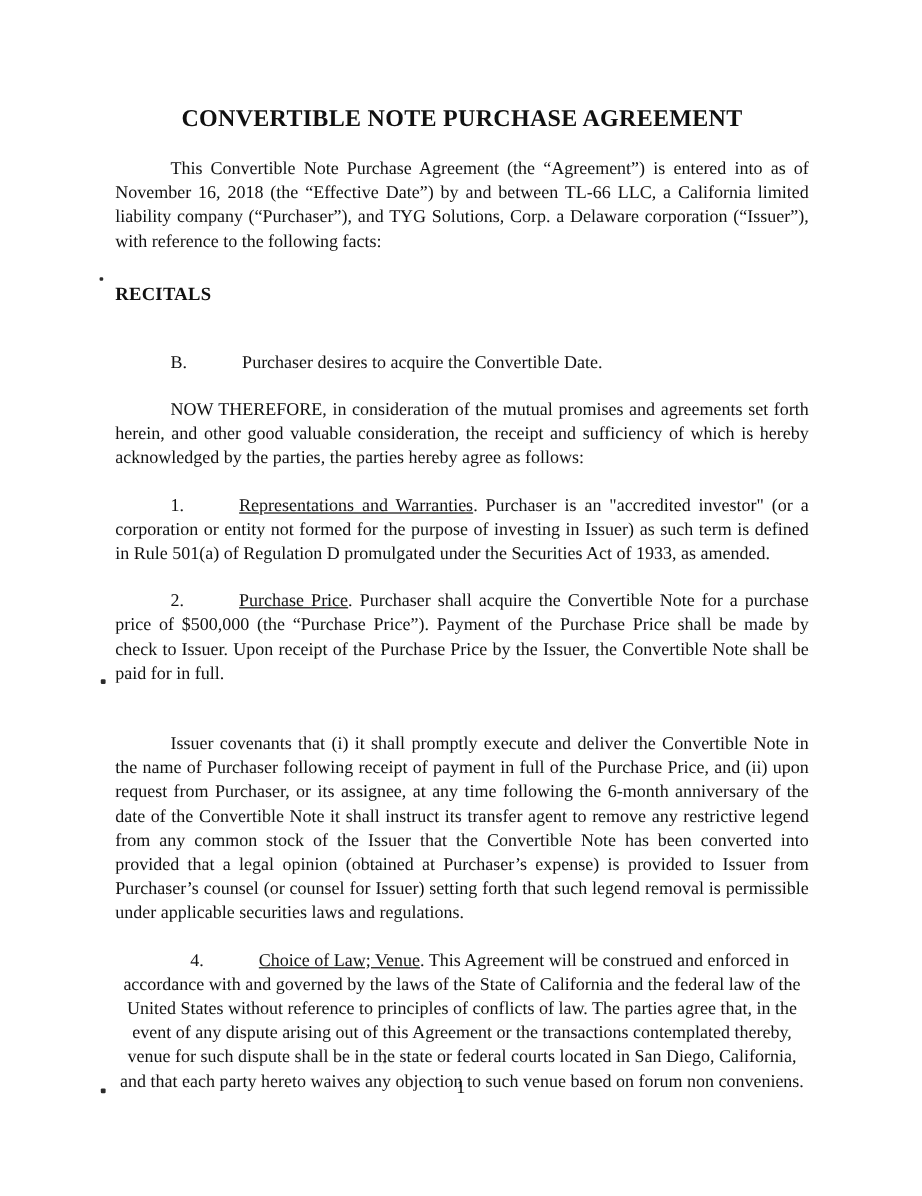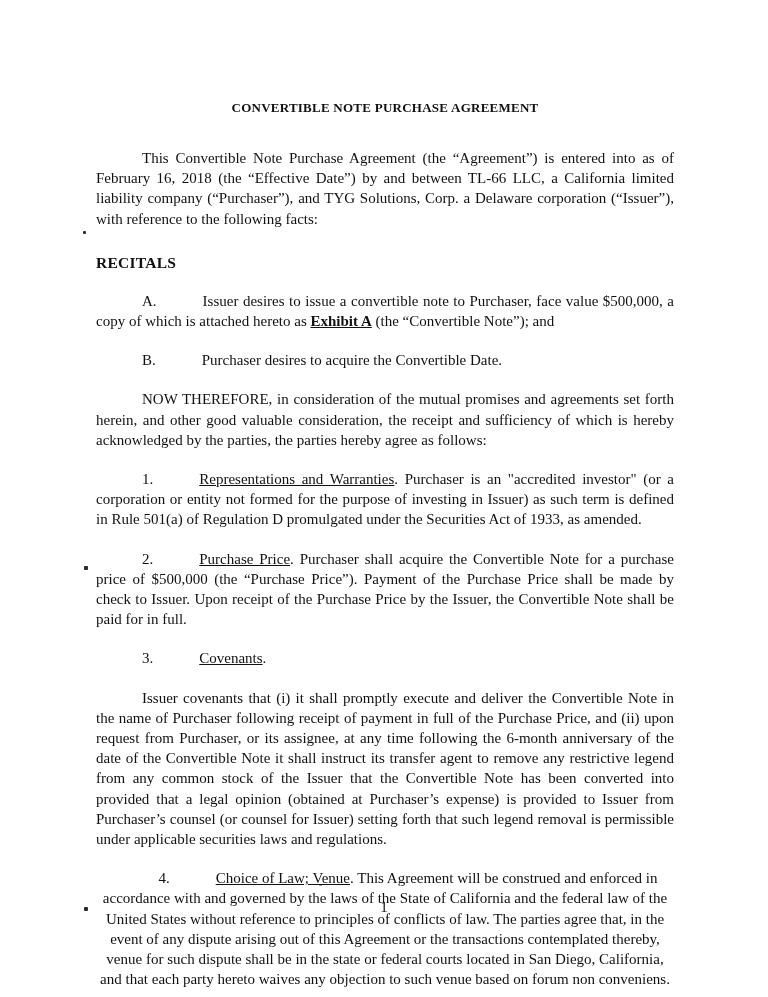--- a/index.html
+++ b/index.html
@@ -21,23 +21,23 @@
   }
   .content {
     position: absolute;
     left: 96px;
     top: 0;
     width: 578px;
   }
   .doc-title {
     text-align: center;
     font-weight: bold;
-    font-size: 13px;
+    font-size: 20px;
     letter-spacing: 0.25px;
-    margin: 12px;
+    margin: 0;
     padding-top: 88px;
   }
   .section-head {
     font-weight: bold;
     font-size: 15.5px;
     letter-spacing: 0.25px;
     margin: 0;
     padding-top: 25px;
   }
   p.para {
@@ -95,47 +95,45 @@
   <div class="speck s2"></div>
   <div class="speck s3"></div>
   <div class="speck s4"></div>
 
   <div class="content">
 
     <h1 class="doc-title">CONVERTIBLE NOTE PURCHASE AGREEMENT</h1>
 
     <div class="gap-lg"></div>
 
-    <p class="para"><span class="lead"></span><span>This Convertible Note Purchase Agreement (the “Agreement”) is entered into as of February 16, 2018 (the “Effective Date”) by and between TL-66 LLC, a California limited liability company (“Purchaser”), and TYG Solutions, Corp. a Delaware corporation (“Issuer”), with reference to the following facts:</span></p>
+    <p class="para"><span class="lead"></span><span>This Convertible Note Purchase Agreement (the “Agreement”) is entered into as of November 16, 2018 (the “Effective Date”) by and between TL-66 LLC, a California limited liability company (“Purchaser”), and TYG Solutions, Corp. a Delaware corporation (“Issuer”), with reference to the following facts:</span></p>
 
     <h2 class="section-head">RECITALS</h2>
 
     <div class="gap-md"></div>
 
-    <p class="para"><span class="numtab"></span><span>A.</span><span class="numtab"></span><span>Issuer desires to issue a convertible note to Purchaser, face value $500,000, a copy of which is attached hereto as </span><b class="exhibit">Exhibit A</b><span> (the “Convertible Note”); and</span></p>
 
     <div class="gap-md"></div>
 
     <p class="para"><span class="numtab"></span><span>B.</span><span class="numtab"></span><span>Purchaser desires to acquire the Convertible Date.</span></p>
 
     <div class="gap-md"></div>
 
     <p class="para"><span class="lead"></span><span>NOW THEREFORE, in consideration of the mutual promises and agreements set forth herein, and other good valuable consideration, the receipt and sufficiency of which is hereby acknowledged by the parties, the parties hereby agree as follows:</span></p>
 
     <div class="gap-md"></div>
 
     <p class="para"><span class="numtab"></span><span>1.</span><span class="numtab"></span><u class="head-u">Representations and Warranties</u><span>.</span><span> Purchaser is an "accredited investor" (or a corporation or entity not formed for the purpose of investing in Issuer) as such term is defined in Rule 501(a) of Regulation D promulgated under the Securities Act of 1933, as amended.</span></p>
 
     <div class="gap-md"></div>
 
     <p class="para"><span class="numtab"></span><span>2.</span><span class="numtab"></span><u class="head-u">Purchase Price</u><span>.</span><span> Purchaser shall acquire the Convertible Note for a purchase price of $500,000 (the “Purchase Price”).   Payment of the Purchase Price shall be made by check to Issuer.  Upon receipt of the Purchase Price by the Issuer, the Convertible Note shall be paid for in full.</span></p>
 
     <div class="gap-md"></div>
 
-    <p class="para"><span class="numtab"></span><span>3.</span><span class="numtab"></span><u class="head-u">Covenants</u><span>.</span></p>
 
     <div class="gap-md"></div>
 
     <p class="para"><span class="lead"></span><span>Issuer covenants that (i) it shall promptly execute and deliver the Convertible Note in the name of Purchaser following receipt of payment in full of the Purchase Price, and (ii) upon request from Purchaser, or its assignee, at any time following the 6-month anniversary of the date of the Convertible Note it shall instruct its transfer agent to remove any restrictive legend from any common stock of the Issuer that the Convertible Note has been converted into provided that a legal opinion (obtained at Purchaser’s expense) is provided to Issuer from Purchaser’s counsel (or counsel for Issuer) setting forth that such legend removal is permissible under applicable securities laws and regulations.</span></p>
 
     <div class="gap-md"></div>
 
     <p class="para ragged"><span class="numtab"></span><span>4.</span><span class="numtab"></span><u class="head-u">Choice of Law; Venue</u><span>.</span><span>  This Agreement will be construed and enforced in accordance with and governed by the laws of the State of California and the federal law of the United States without reference to principles of conflicts of law.  The parties agree that, in the event of any dispute arising out of this Agreement or the transactions contemplated thereby, venue for such dispute shall be in the state or federal courts located in San Diego, California, and that each party hereto waives any objection to such venue based on forum non conveniens.</span></p>
 
   </div>

